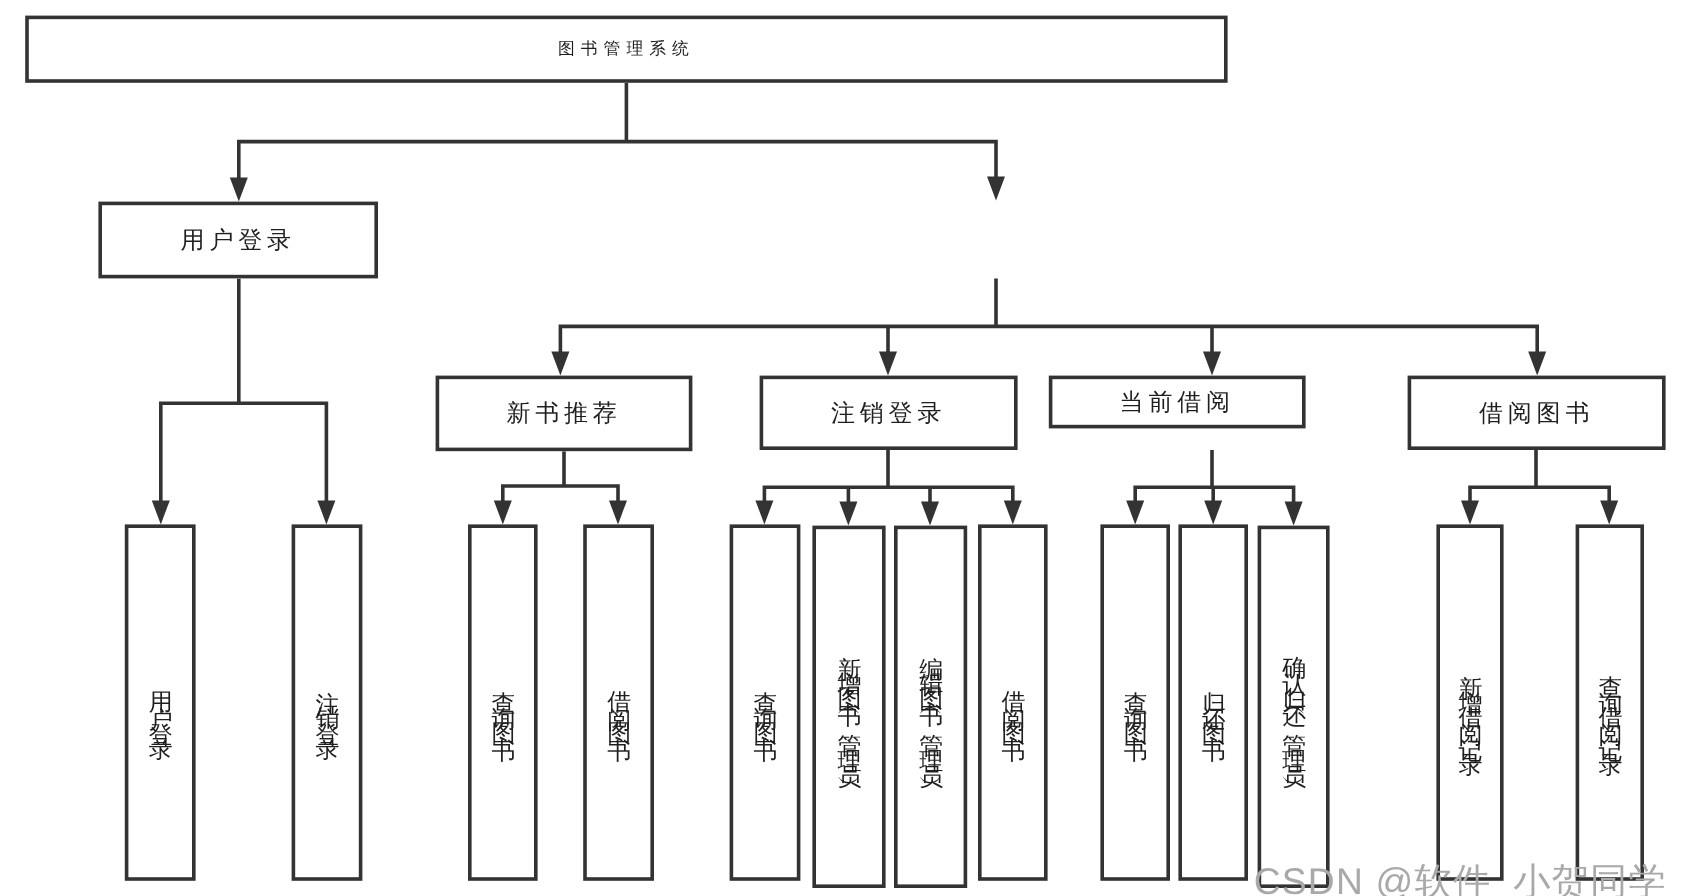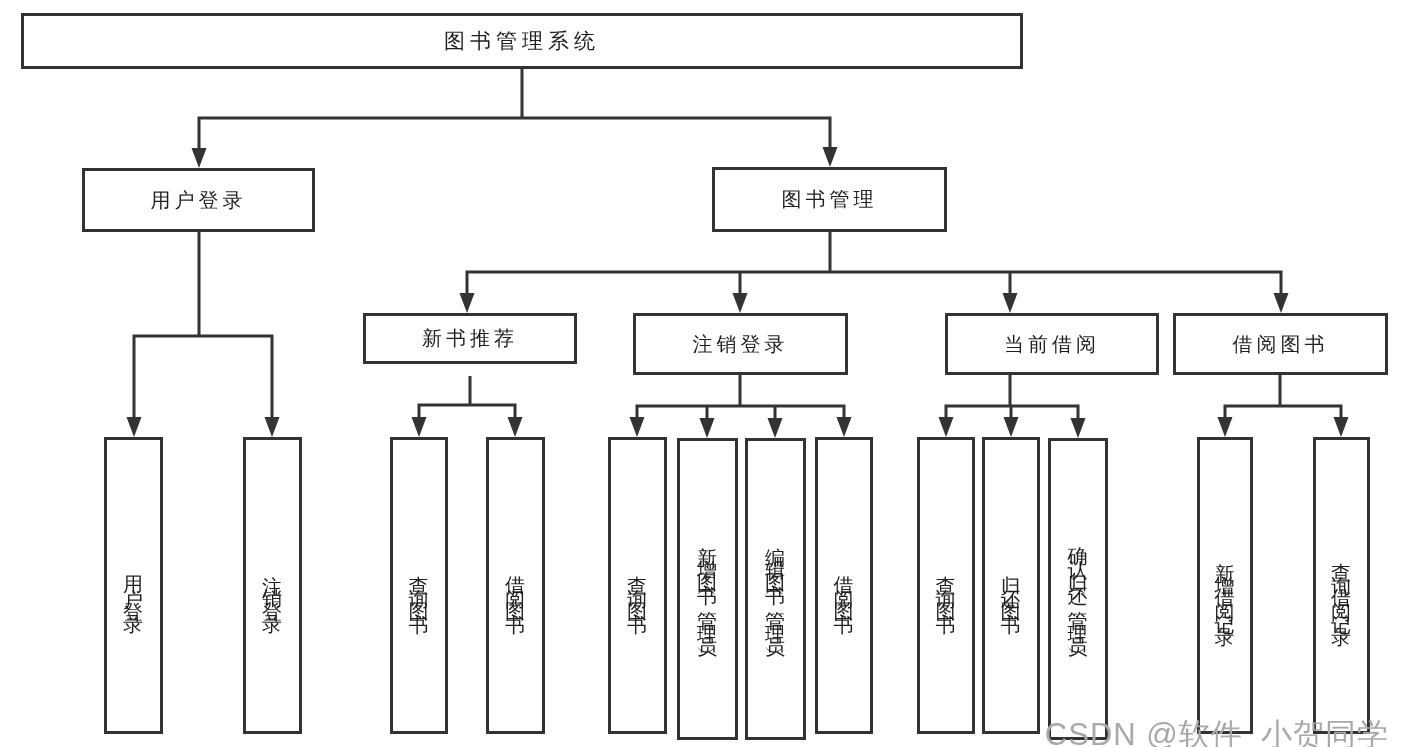--- a/index.html
+++ b/index.html
@@ -31,21 +31,21 @@
     align-items: center;
     justify-content: center;
     z-index: 1;
   }
   .hbox {
     font-size: 20px;
     letter-spacing: 4px;
     white-space: nowrap;
   }
   .hbox.root {
-    font-size: 21px;
+    font-size: 14px;
     letter-spacing: 5px;
     font-family: Liberation Mono, monospace;
   }
   .vbox {
     writing-mode: vertical-rl;
     text-orientation: mixed;
     font-size: 20px;
     letter-spacing: 13px;
     line-height: 1;
   }
@@ -109,31 +109,28 @@
     </g>
   </svg>
 
   <div class="node hbox root" style="left:21px; top:13px; width:1002px; height:56px;">
     <span>图书管理系统</span>
   </div>
 
   <div class="node hbox" style="left:82px; top:168px; width:233px; height:64px;">
     <span>用户登录</span>
   </div>
-  <div class="node hbox" style="left:712px; top:167px; width:235px; height:65px;">
-    <span>图书管理</span>
-  </div>
 
-  <div class="node hbox" style="left:363px; top:313px; width:214px; height:51px;">
+  <div class="node hbox" style="left:363px; top:313px; width:214px; height:63px;">
     <span>新书推荐</span>
   </div>
   <div class="node hbox" style="left:633px; top:313px; width:215px; height:62px;">
     <span>注销登录</span>
   </div>
-  <div class="node hbox" style="left:945px; top:313px; width:214px; height:62px;">
+  <div class="node hbox" style="left:874px; top:313px; width:214px; height:44px;">
     <span>当前借阅</span>
   </div>
   <div class="node hbox" style="left:1173px; top:313px; width:215px; height:62px;">
     <span>借阅图书</span>
   </div>
 
   <div class="node vbox" style="left:104px; top:437px; width:59px; height:297px;">
     <span>用户登录</span>
   </div>
   <div class="node vbox" style="left:243px; top:437px; width:59px; height:297px;">

